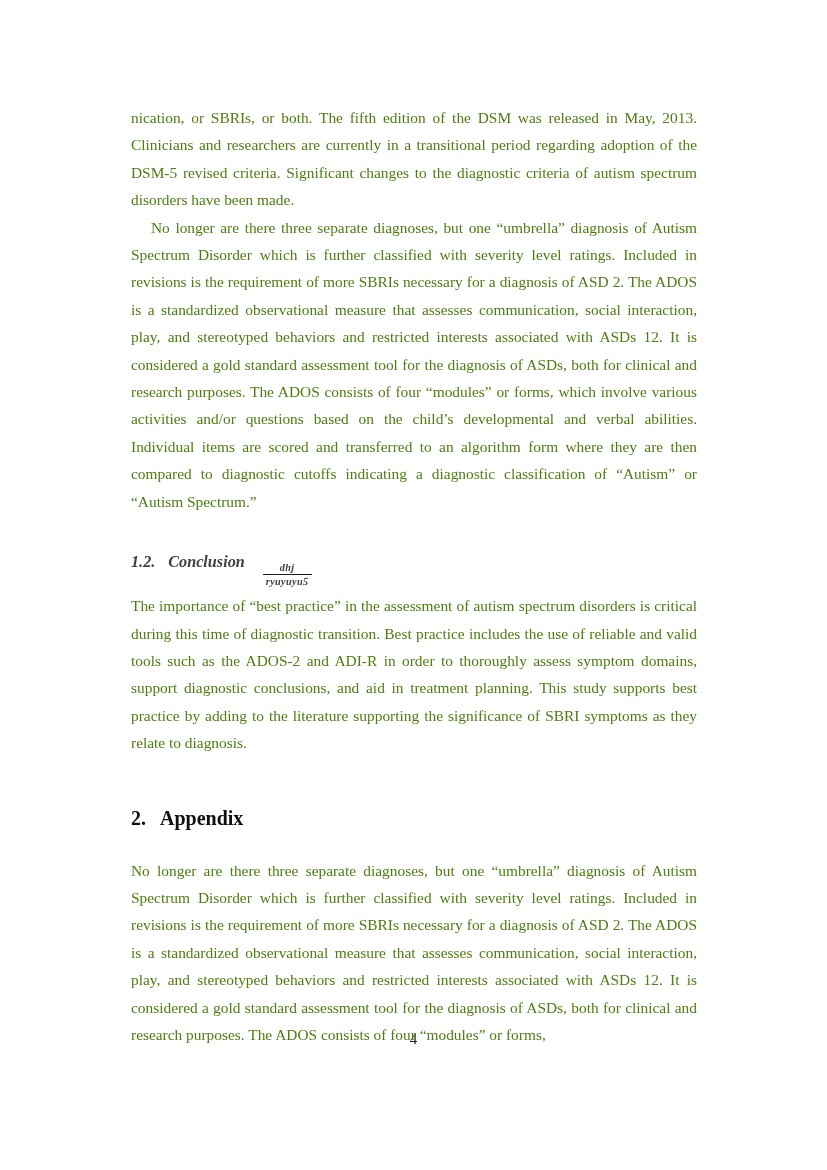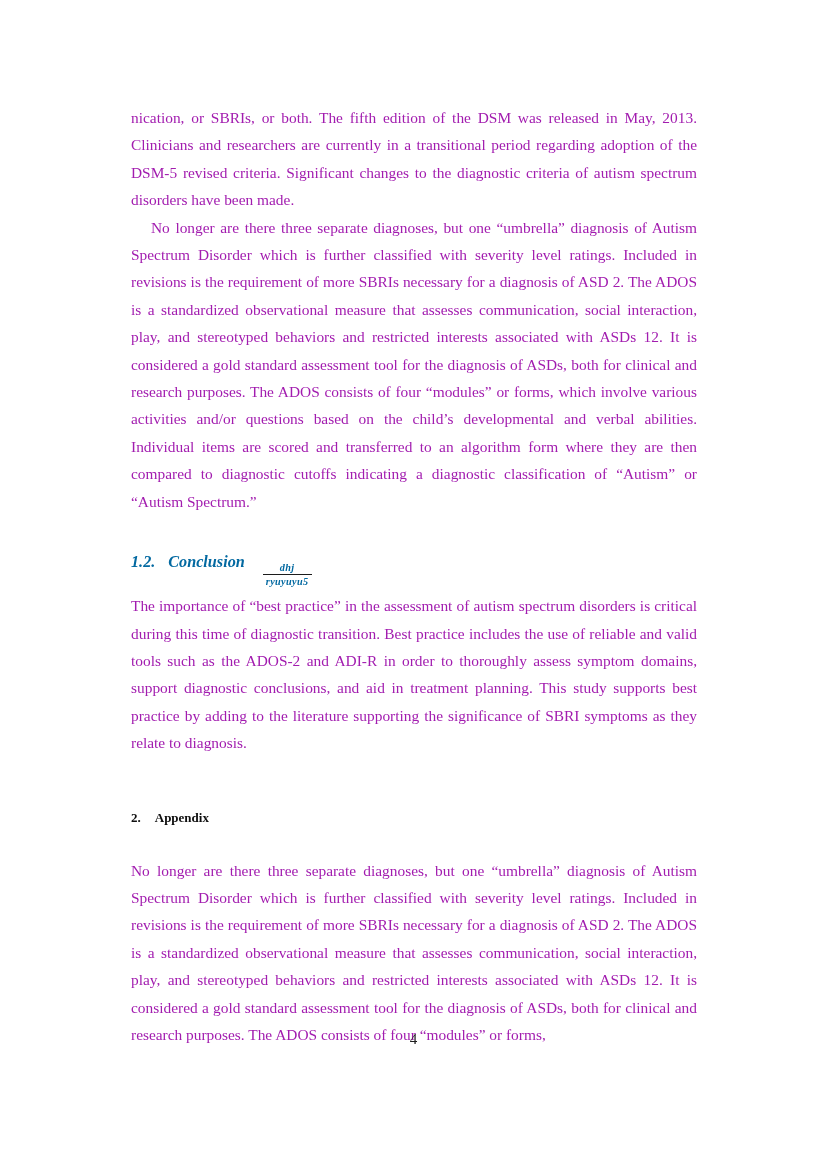--- a/index.html
+++ b/index.html
@@ -30,21 +30,21 @@
     top: 104px;
     width: 566px;
   }
 
   p.body-par {
     margin: 0;
     font-size: 15.4px;
     line-height: 27.4px;
     text-align: justify;
     text-justify: inter-word;
-    color: #a21caf;
+    color: #4d7c0f;
     hyphens: none;
   }
 
   p.indent-par {
     text-indent: 20px;
   }
 
   p.par-gap-first {
     margin-top: 0;
   }
@@ -54,21 +54,21 @@
   .gap-after-subsection  { height: 9px; }
   .gap-before-section    { height: 50px; }
   .gap-after-section     { height: 28px; }
 
   
   .subsection-heading {
     font-size: 16.2px;
     font-weight: bold;
     font-style: italic;
     line-height: 22px;
-    color: #0369a1;
+    color: #404040;
     display: flex;
     align-items: baseline;
     white-space: nowrap;
   }
   .subsection-heading .sec-num {
     margin-right: 13px;
   }
   .subsection-heading .sec-title {
     margin-right: 18px;
   }
@@ -90,21 +90,21 @@
     padding: 0 3px 1px 3px;
     text-align: center;
   }
   .frac .den {
     padding: 1px 3px 0 3px;
     border-top: 1.1px solid #1c1c1c;
   }
 
   
   .section-heading {
-    font-size: 13px;
+    font-size: 20px;
     font-weight: bold;
     font-style: normal;
     line-height: 22px;
     color: #0f0f0f;
     white-space: nowrap;
   }
   .section-heading .sec-num {
     margin-right: 14px;
   }
 

